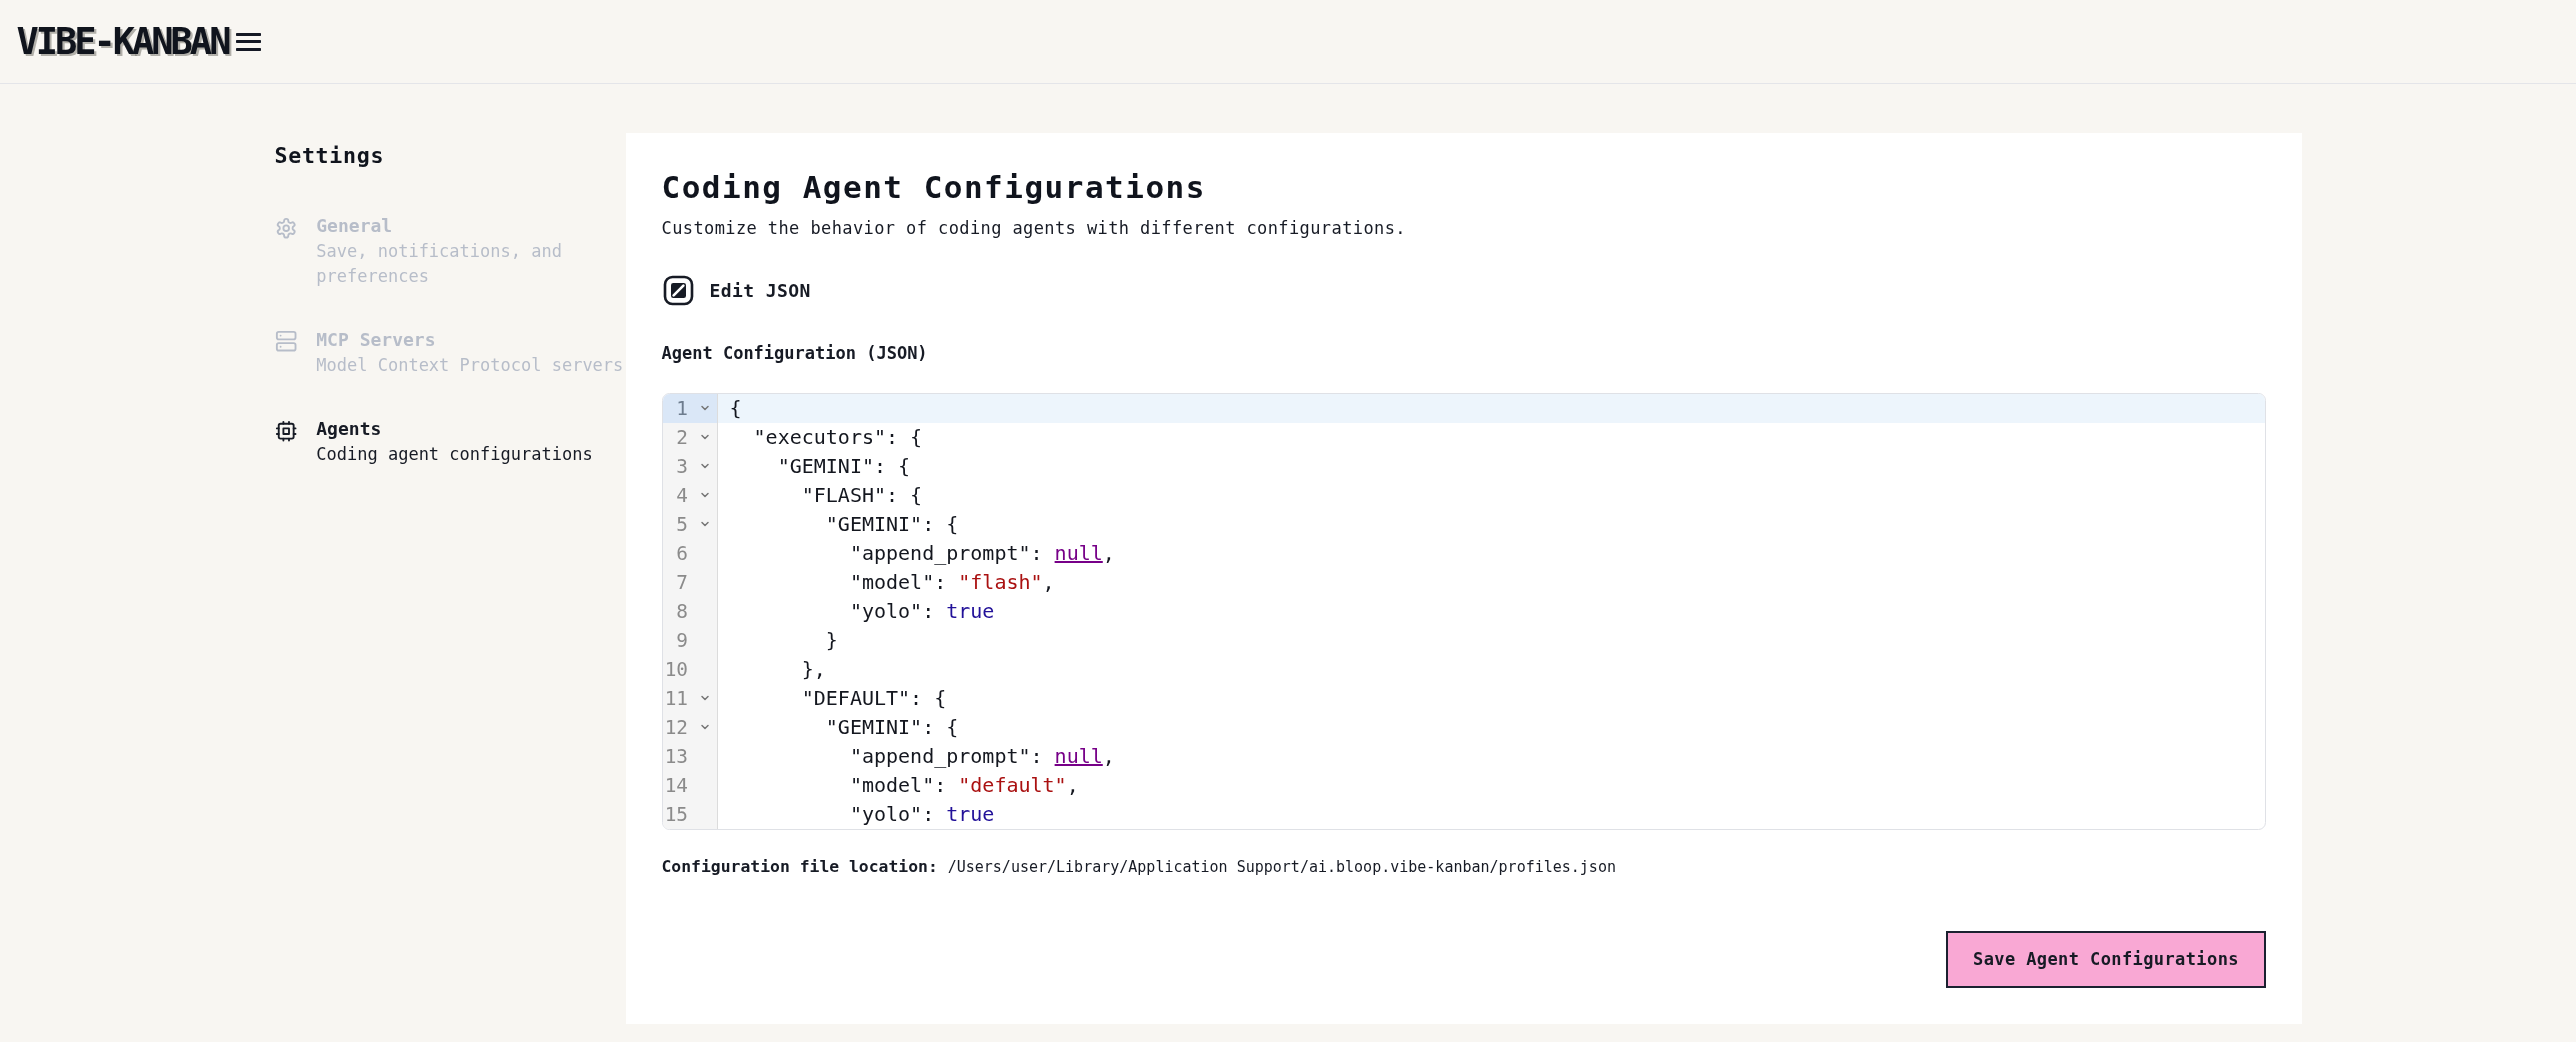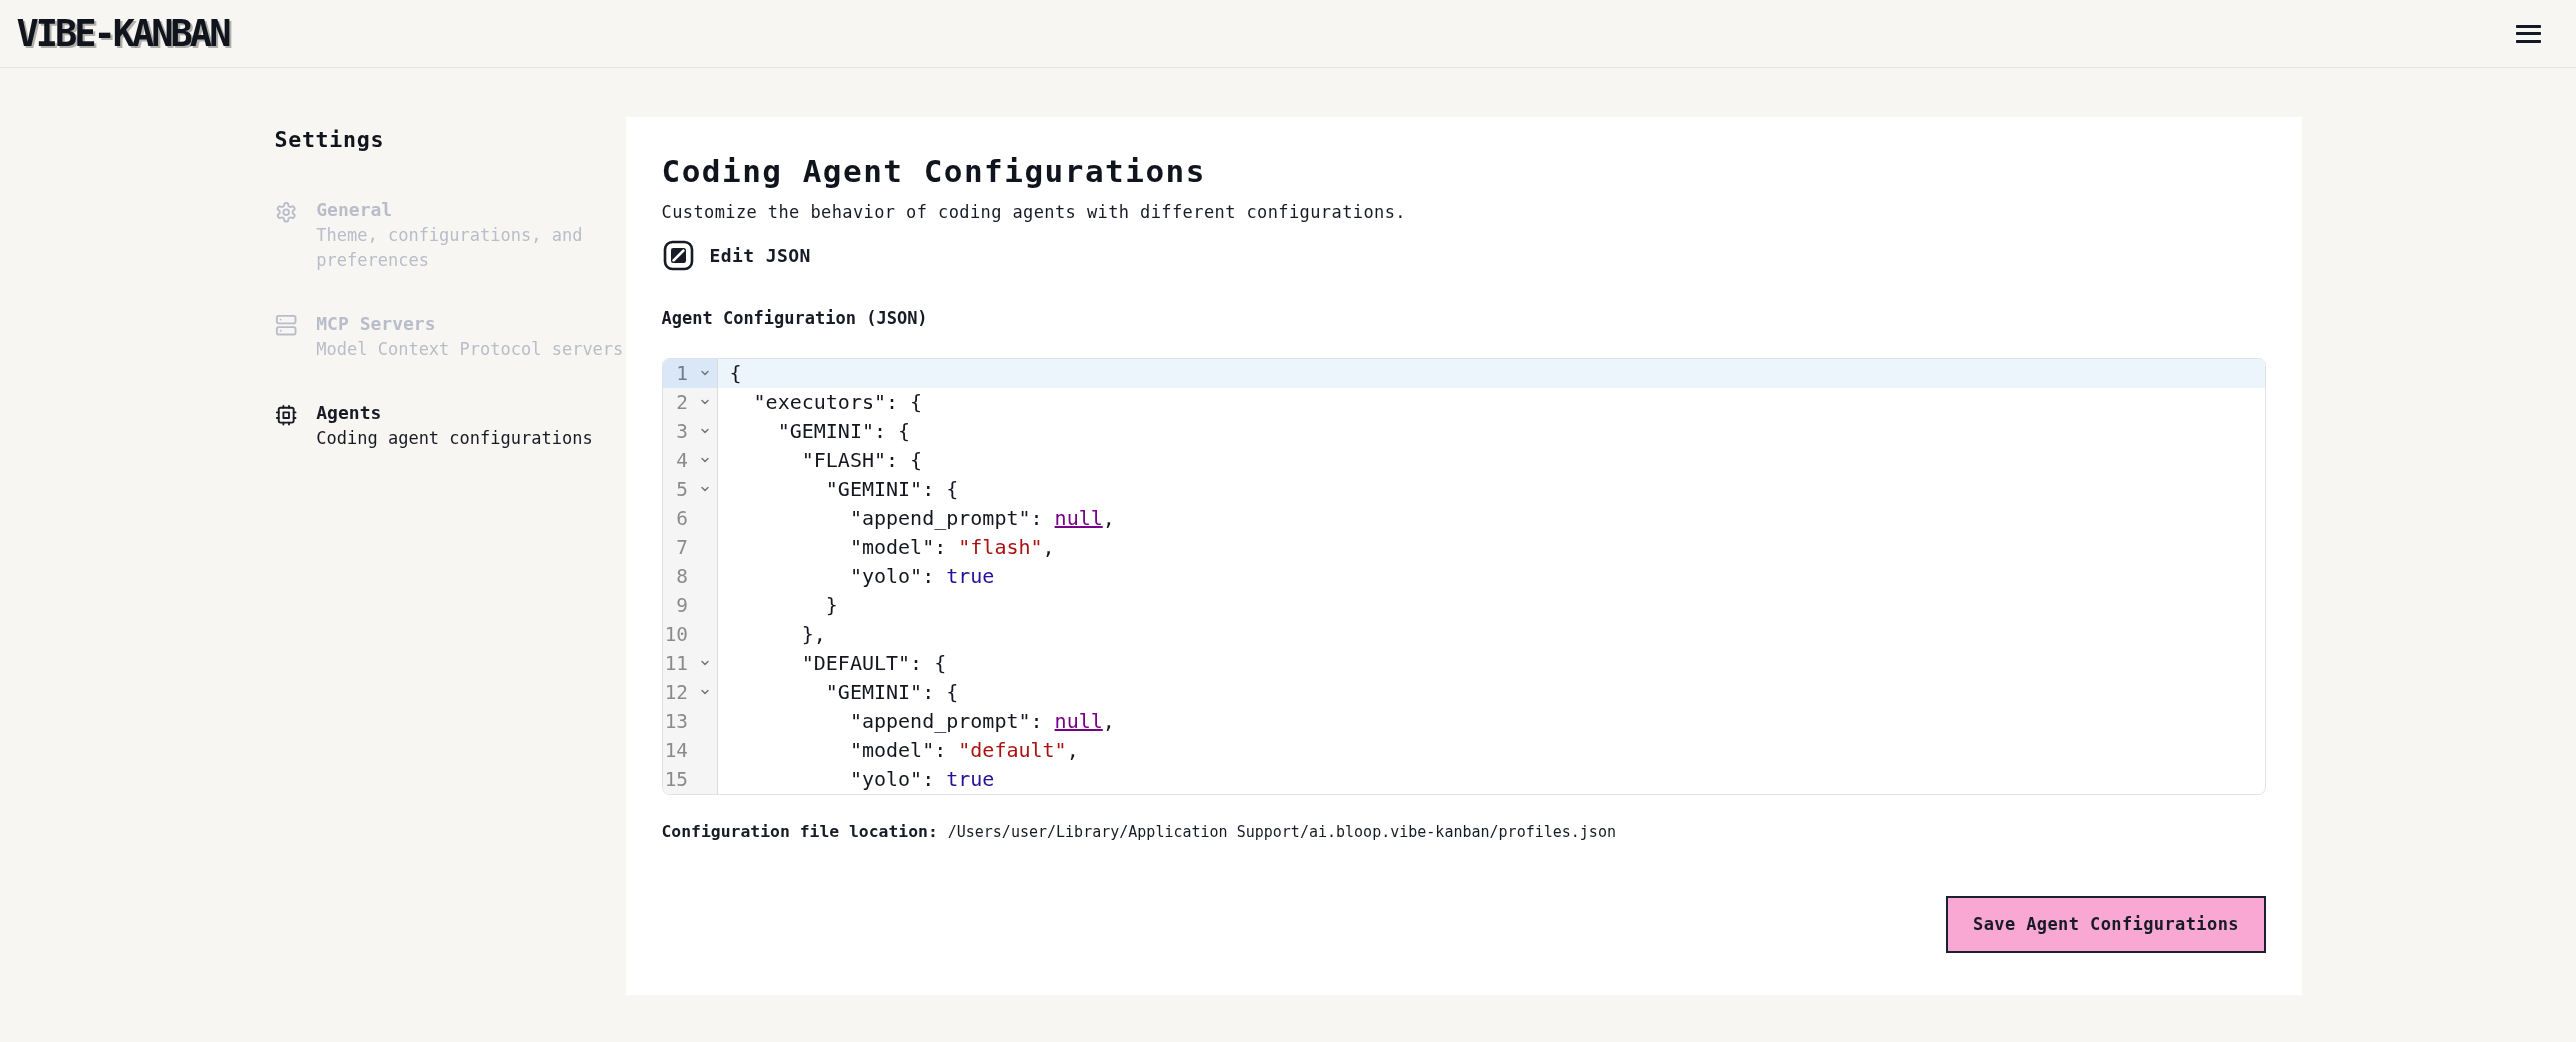--- a/index.html
+++ b/index.html
@@ -6,22 +6,22 @@
   html, body { margin: 0; padding: 0; overflow: hidden; }
   body {
     width: 2576px; height: 1043px;
     background: #f8f6f2;
     color: #171b25;
     font-family: "DejaVu Sans Mono", monospace;
   }
 
   
   .app-header {
-    height: 68px;
-    display: flex; align-items: center; justify-content: space-between;
+    height: 84px;
+    display: flex; align-items: center; 
     padding: 0 28px 0 16.4px;
     border-bottom: 1.5px solid #e4e5e9;
   }
   .logo {
     font-size: 37px; font-weight: 900; letter-spacing: -3px;
     color: #10141d;
     text-shadow: 2.2px 2.2px 0 rgba(120,118,112,0.55);
     cursor: pointer;
   }
   .menu-btn {
@@ -59,21 +59,21 @@
     padding: 37px 36px 36px;
     min-height: 878px;
   }
   .card h1 {
     margin: 0; font-size: 31px; font-weight: bold; letter-spacing: 1.5px;
     color: #10141d; line-height: 1.15;
   }
   .subtitle { margin: 12px 0 0; font-size: 17px; letter-spacing: 0.4px; }
 
   .edit-row {
-    margin-top: 17px;
+    margin-top: 36px;
     display: flex; align-items: center; gap: 15px;
     font-size: 18px; font-weight: 600; letter-spacing: 0.4px;
     cursor: pointer; width: fit-content;
   }
   .edit-row svg { display: block; }
 
   .editor-label { margin-top: 36px; font-size: 17px; font-weight: bold; }
 
   
   .editor {
@@ -132,21 +132,21 @@
     <nav id="side-items">
         <div class="side-item inactive">
           <span class="icn">
             <svg viewBox="0 0 24 24" fill="none" stroke-width="2" stroke-linecap="round" stroke-linejoin="round">
               <path d="M12.22 2h-.44a2 2 0 0 0-2 2v.18a2 2 0 0 1-1 1.73l-.43.25a2 2 0 0 1-2 0l-.15-.08a2 2 0 0 0-2.73.73l-.22.38a2 2 0 0 0 .73 2.73l.15.1a2 2 0 0 1 1 1.72v.51a2 2 0 0 1-1 1.74l-.15.09a2 2 0 0 0-.73 2.73l.22.38a2 2 0 0 0 2.73.73l.15-.08a2 2 0 0 1 2 0l.43.25a2 2 0 0 1 1 1.73V20a2 2 0 0 0 2 2h.44a2 2 0 0 0 2-2v-.18a2 2 0 0 1 1-1.73l.43-.25a2 2 0 0 1 2 0l.15.08a2 2 0 0 0 2.73-.73l.22-.39a2 2 0 0 0-.73-2.73l-.15-.08a2 2 0 0 1-1-1.74v-.5a2 2 0 0 1 1-1.74l.15-.09a2 2 0 0 0 .73-2.73l-.22-.38a2 2 0 0 0-2.73-.73l-.15.08a2 2 0 0 1-2 0l-.43-.25a2 2 0 0 1-1-1.73V4a2 2 0 0 0-2-2z"></path>
               <circle cx="12" cy="12" r="3"></circle>
             </svg>
           </span>
           <span class="txt">
             <div class="t">General</div>
-            <div class="d">Theme, configurations, and preferences</div>
+            <div class="d">Save, notifications, and preferences</div>
           </span>
         </div>
         <div class="side-item inactive">
           <span class="icn">
             <svg viewBox="0 0 24 24" fill="none" stroke-width="2" stroke-linecap="round" stroke-linejoin="round">
               <rect x="2" y="2" width="20" height="8" rx="2"></rect>
               <rect x="2" y="14" width="20" height="8" rx="2"></rect>
               <line x1="6" y1="6" x2="6.01" y2="6"></line>
               <line x1="6" y1="18" x2="6.01" y2="18"></line>
             </svg>

